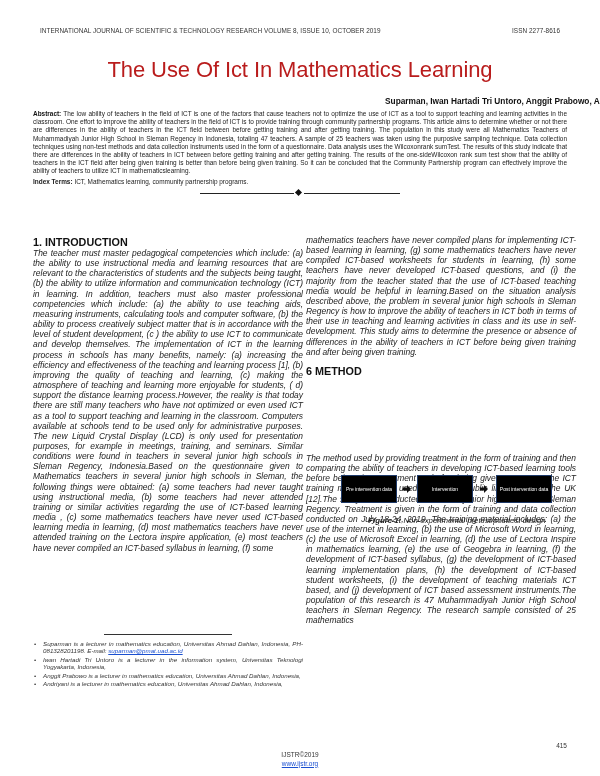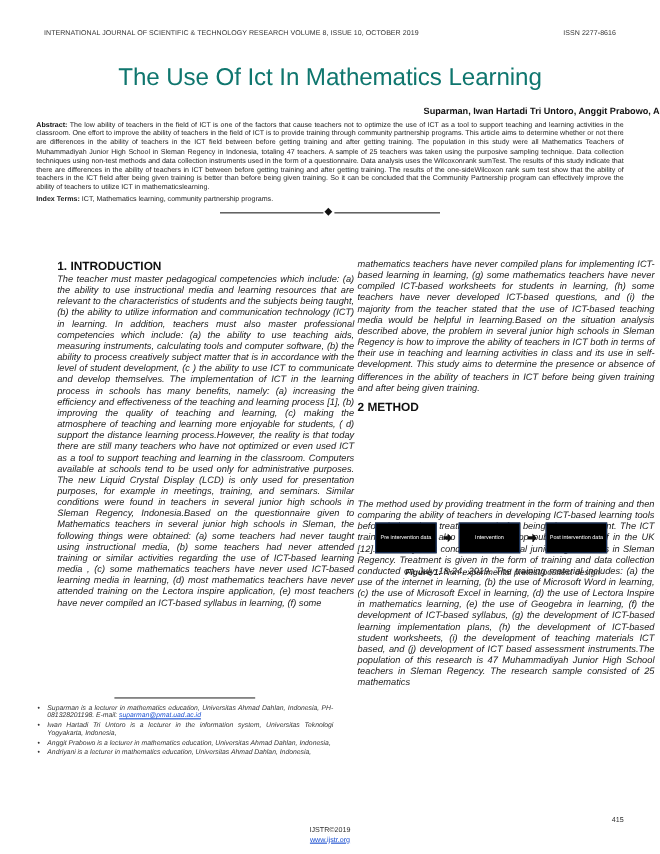--- a/index.html
+++ b/index.html
@@ -2,33 +2,33 @@
 <html><head>
 <meta charset="utf-8">
 <style>
   html, body { margin: 0; padding: 0; background: #ffffff; }
   body { width: 600px; height: 776px; position: relative; overflow: hidden;
          font-family: "Liberation Sans", sans-serif; color: #1a1a1a; }
   .header { position: absolute; top: 27px; left: 40px; right: 40px; font-size: 6.4px; color: #333;
             letter-spacing: 0.05px; }
   .header .issn { position: absolute; right: 0; top: 0; }
   .title { position: absolute; top: 57px; left: 0; width: 600px; text-align: center;
-           font-size: 22px; color: #0f766e; letter-spacing: -0.1px; }
+           font-size: 22px; color: #b91c1c; letter-spacing: -0.1px; }
   .authors { position: absolute; top: 96px; left: 0; width: 600px; text-align: right;
              font-size: 8.3px; font-weight: bold; color: #111; padding-left: 32px; }
   .abstract { position: absolute; top: 110px; left: 33px; width: 534px; font-size: 6.45px;
               line-height: 8.2px; text-align: justify; color: #222; }
   .abstract b { color: #111; }
   .index-terms { position: absolute; top: 178px; left: 33px; width: 534px; font-size: 6.45px; color: #222; }
   .divider { position: absolute; top: 190px; left: 200px; width: 200px; height: 6px; }
   .divider .line { position: absolute; top: 3px; height: 1px; background: #222; }
   .divider .diamond { position: absolute; left: 96px; top: 0px; width: 5px; height: 5px;
                       background: #111; transform: rotate(45deg); }
   .col { position: absolute; width: 270px; font-size: 8.45px; line-height: 10.15px;
-         text-align: justify; color: #222; margin-left: 19px; }
+         text-align: justify; color: #222; }
   .col-left { left: 33px; top: 236px; }
   .col-right { left: 306px; top: 235px; }
   .section-head { font-size: 10.8px; font-weight: bold; color: #111; line-height: 12px; }
   p { margin: 0; font-style: italic; }
   .footnote-rule { position: absolute; left: 104px; top: 634px; width: 128px; height: 1px; background: #333; }
   .footnotes { position: absolute; left: 33px; top: 640px; width: 270px; font-size: 6.2px;
                line-height: 7.4px; font-style: italic; color: #333; margin: 0; padding: 0; list-style: none; }
   .footnotes li { position: relative; padding-left: 10px; text-align: justify; margin-bottom: 1px; }
   .footnotes li::before { content: "\2022"; position: absolute; left: 1px; font-style: normal; }
   .footnotes a { color: #1a4fd0; text-decoration: underline; }
@@ -83,21 +83,21 @@
     <span>Suparman is a lecturer in mathematics education, Universitas Ahmad Dahlan, Indonesia, PH-081328201198. E-mail:</span>
     <a>suparman@pmat.uad.ac.id</a>
   </li>
   <li>Iwan Hartadi Tri Untoro is a lecturer in the information system, Universitas Teknologi Yogyakarta, Indonesia,</li>
   <li>Anggit Prabowo is a lecturer in mathematics education, Universitas Ahmad Dahlan, Indonesia,</li>
   <li>Andriyani is a lecturer in mathematics education, Universitas Ahmad Dahlan, Indonesia,</li>
 </ul>
 
 <div class="col col-right">
   <p>mathematics teachers have never compiled plans for implementing ICT-based learning in learning, (g) some mathematics teachers have never compiled ICT-based worksheets for students in learning, (h) some teachers have never developed ICT-based questions, and (i) the majority from the teacher stated that the use of ICT-based teaching media would be helpful in learning.Based on the situation analysis described above, the problem in several junior high schools in Sleman Regency is how to improve the ability of teachers in ICT both in terms of their use in teaching and learning activities in class and its use in self-development. This study aims to determine the presence or absence of differences in the ability of teachers in ICT before being given training and after being given training.</p>
-  <div class="section-head" style="margin-top:8px;">2 METHOD</div>
+  <div class="section-head" style="margin-top:8px;">6 METHOD</div>
   <div style="height:76px;"></div>
   <p>The method used by providing treatment in the form of training and then comparing the ability of teachers in developing ICT-based learning tools before being given treatment and after being given treatment. The ICT training method is also used to develop public library staff in the UK [12].The study was conducted in several junior high schools in Sleman Regency. Treatment is given in the form of training and data collection conducted on July 18-24, 2019. The training material includes: (a) the use of the internet in learning, (b) the use of Microsoft Word in learning, (c) the use of Microsoft Excel in learning, (d) the use of Lectora Inspire in mathematics learning, (e) the use of Geogebra in learning, (f) the development of ICT-based syllabus, (g) the development of ICT-based learning implementation plans, (h) the development of ICT-based student worksheets, (i) the development of teaching materials ICT based, and (j) development of ICT based assessment instruments.The population of this research is 47 Muhammadiyah Junior High School teachers in Sleman Regency. The research sample consisted of 25 mathematics</p>
 </div>
 
 <div class="figure">
   <div class="fbox" style="left:0;width:56px;">Pre intervention data</div>
   <svg class="farrow" style="left:62px;" viewBox="0 0 8 8">
     <polygon points="0,2.5 4,2.5 4,0 8,4 4,8 4,5.5 0,5.5" fill="#111"></polygon>
   </svg>
   <div class="fbox" style="left:76px;width:56px;">Intervention</div>

